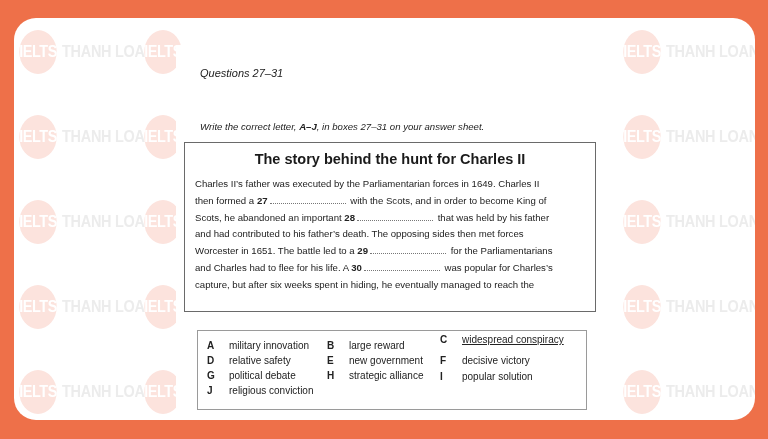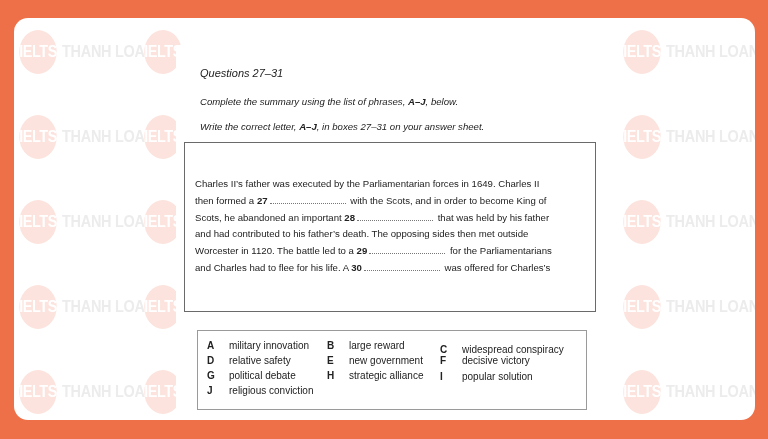--- a/index.html
+++ b/index.html
@@ -4,21 +4,21 @@
 <style>
   html, body { margin: 0; padding: 0; }
   body {
     width: 768px; height: 439px; overflow: hidden;
     background: #EE7049;
     font-family: "Liberation Sans", sans-serif;
     position: relative;
   }
   .card {
     position: absolute; left: 14px; top: 18px; width: 741px; height: 402px;
-    background: #ffffff; border-radius: 14px; overflow: hidden;
+    background: #ffffff; border-radius: 22px; overflow: hidden;
   }
   .wm {
     position: absolute; display: flex; align-items: center; height: 44px;
   }
   .wm-circle {
     width: 44px; height: 44px; border-radius: 50%;
     background: #FCE3DD; color: #ffffff;
     font-family: "Liberation Sans", sans-serif; font-weight: bold;
     font-size: 17px; letter-spacing: -0.5px;
     display: flex; align-items: center; justify-content: center;
@@ -127,42 +127,41 @@
       </div>
       <div class="wm" style="left: 606px; top: 352px;">
         <div class="wm-circle">IELTS</div>
         <div class="wm-text">THANH LOAN</div>
       </div>
     </div>
 
   <div class="content">
     <div class="q-title">Questions 27–31</div>
 
-    <div class="inst inst1">
-      <span>Complete the summary using the list of phrases, </span><b>A–J</b><span>, below.</span>
-    </div>
     <div class="inst inst2">
       <span>Write the correct letter, </span><b>A–J</b><span>, in boxes 27–31 on your answer sheet.</span>
     </div>
 
     <div class="summary">
+      <div class="summary-title">The story behind the hunt for Charles II</div>
       <div class="summary-body">
         <span class="line"><span>Charles II’s father was executed by the Parliamentarian forces in 1649. Charles II</span></span>
         <span class="line"><span>then formed a </span><span class="num">27</span><span class="dots"></span><span> with the Scots, and in order to become King of</span></span>
         <span class="line"><span>Scots, he abandoned an important </span><span class="num">28</span><span class="dots"></span><span> that was held by his father</span></span>
-        <span class="line"><span>and had contributed to his father’s death. The opposing sides then met outside</span></span>
-        <span class="line"><span>Worcester in 1120. The battle led to a </span><span class="num">29</span><span class="dots"></span><span> for the Parliamentarians</span></span>
-        <span class="line"><span>and Charles had to flee for his life. A </span><span class="num">30</span><span class="dots"></span><span> was offered for Charles’s</span></span>
+        <span class="line"><span>and had contributed to his father’s death. The opposing sides then met forces</span></span>
+        <span class="line"><span>Worcester in 1651. The battle led to a </span><span class="num">29</span><span class="dots"></span><span> for the Parliamentarians</span></span>
+        <span class="line"><span>and Charles had to flee for his life. A </span><span class="num">30</span><span class="dots"></span><span> was popular for Charles’s</span></span>
+        <span class="line"><span>capture, but after six weeks spent in hiding, he eventually managed to reach the</span></span>
       </div>
     </div>
 
     <div class="options">
       <div class="opt" style="left:9px;top:9px;"><span class="letter">A</span><span>military innovation</span></div>
       <div class="opt" style="left:129px;top:9px;"><span class="letter">B</span><span>large reward</span></div>
-      <div class="opt" style="left:242px;top:13px;"><span class="letter">C</span><span>widespread conspiracy</span></div>
+      <div class="opt" style="left:242px;top:3px;text-decoration:underline;"><span class="letter">C</span><span>widespread conspiracy</span></div>
 
       <div class="opt" style="left:9px;top:24px;"><span class="letter">D</span><span>relative safety</span></div>
       <div class="opt" style="left:129px;top:24px;"><span class="letter">E</span><span>new government</span></div>
       <div class="opt" style="left:242px;top:24px;"><span class="letter">F</span><span>decisive victory</span></div>
 
       <div class="opt" style="left:9px;top:39px;"><span class="letter">G</span><span>political debate</span></div>
       <div class="opt" style="left:129px;top:39px;"><span class="letter">H</span><span>strategic alliance</span></div>
       <div class="opt" style="left:242px;top:40px;"><span class="letter">I</span><span>popular solution</span></div>
 
       <div class="opt" style="left:9px;top:54px;"><span class="letter">J</span><span>religious conviction</span></div>

